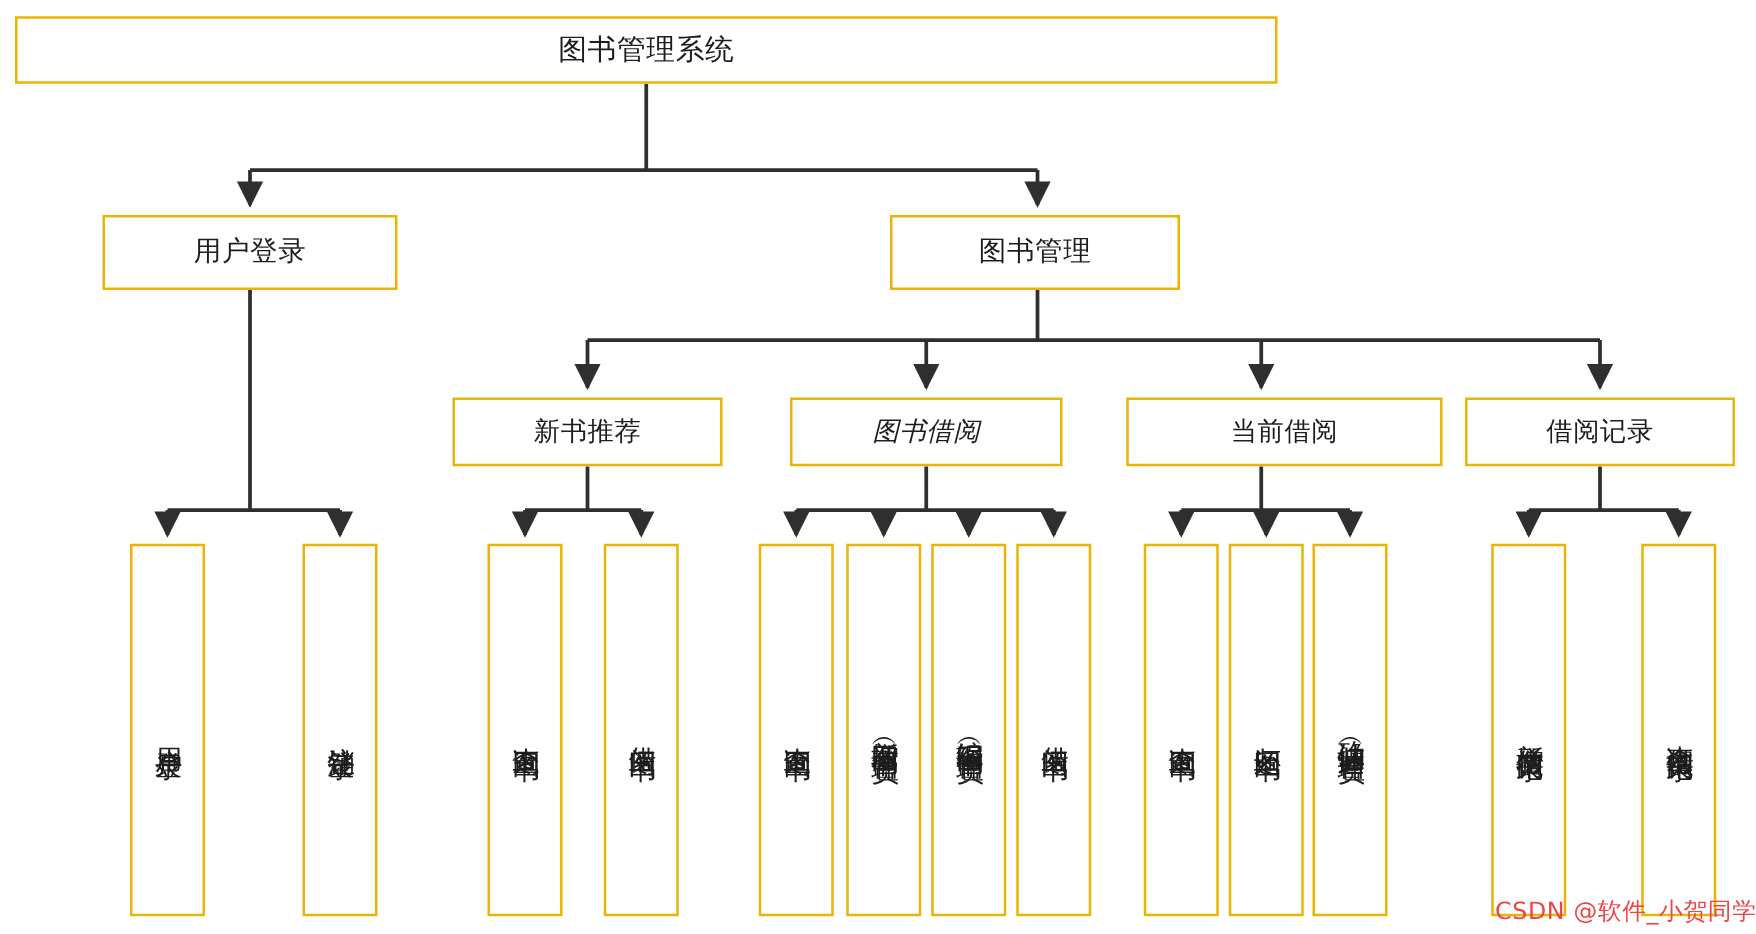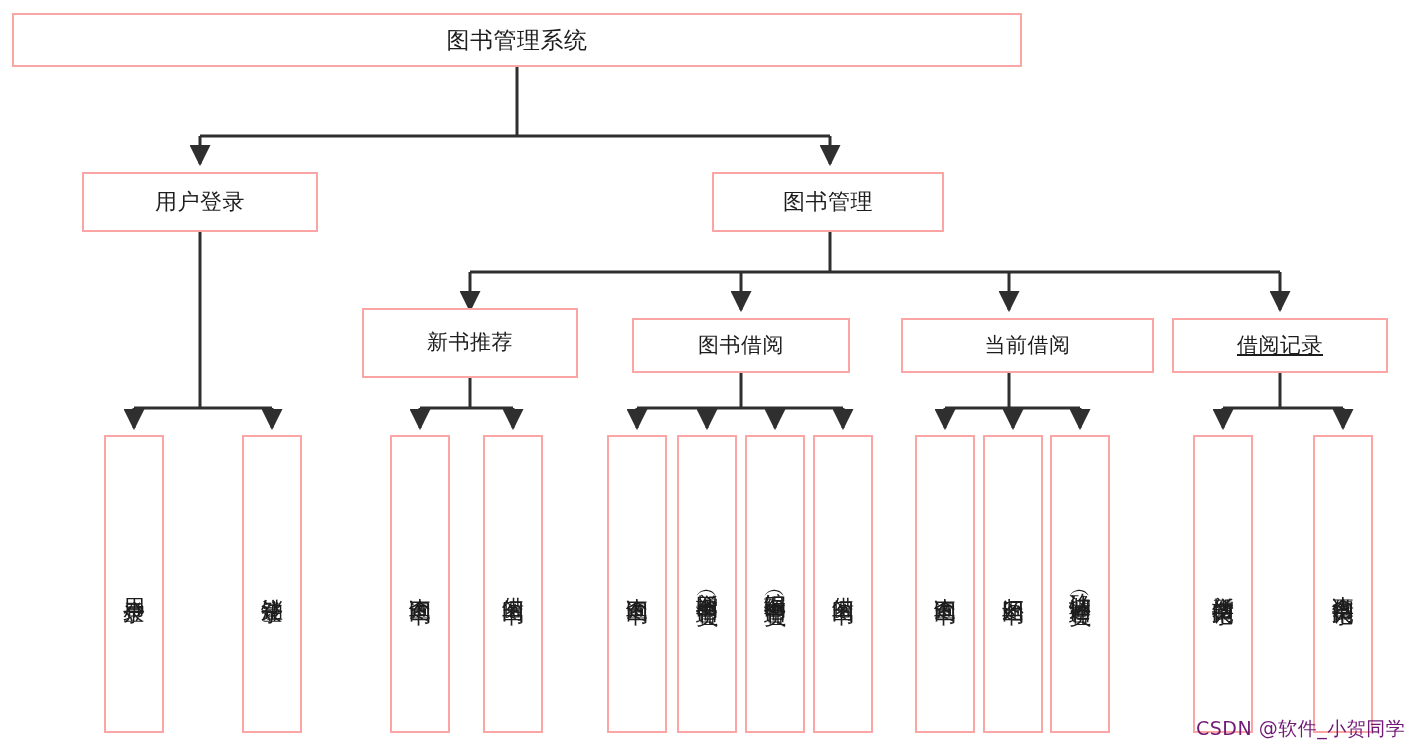--- a/index.html
+++ b/index.html
@@ -22,21 +22,21 @@
     left: 0;
     top: 0;
     width: 1405px;
     height: 747px;
     pointer-events: none;
   }
   .node {
     position: absolute;
     box-sizing: border-box;
     background: #ffffff;
-    border: 2px solid #fca5a5;
+    border: 2px solid #eab308;
     display: flex;
     align-items: center;
     justify-content: center;
     color: #1d1d1d;
     z-index: 2;
   }
   .node .label {
     display: block;
     text-align: center;
     line-height: 1.22;
@@ -54,21 +54,21 @@
     writing-mode: vertical-rl;
     text-orientation: upright;
     font-size: 22px;
     line-height: 1.28;
     letter-spacing: 2px;
     white-space: pre;
   }
 
   .watermark {
     position: absolute;
-    color: #701a75;
+    color: #ef4444;
     font-size: 19px;
     white-space: nowrap;
     z-index: 5;
     letter-spacing: 0.5px;
   }
 </style>
 </head>
 <body>
 
 <div id="canvas">
@@ -128,30 +128,30 @@
     <span class="label">图书管理系统</span>
   </div>
 
   <div class="node lvl1" style="left:82px; top:172px; width:236px; height:60px;">
     <span class="label">用户登录</span>
   </div>
   <div class="node lvl1" style="left:712px; top:172px; width:232px; height:60px;">
     <span class="label">图书管理</span>
   </div>
 
-  <div class="node lvl2" style="left:362px; top:308px; width:216px; height:70px;">
+  <div class="node lvl2" style="left:362px; top:318px; width:216px; height:55px;">
     <span class="label">新书推荐</span>
   </div>
-  <div class="node lvl2" style="left:632px; top:318px; width:218px; height:55px;">
+  <div class="node lvl2" style="left:632px; top:318px; width:218px; height:55px;font-style:italic;">
     <span class="label">图书借阅</span>
   </div>
   <div class="node lvl2" style="left:901px; top:318px; width:253px; height:55px;">
     <span class="label">当前借阅</span>
   </div>
-  <div class="node lvl2" style="left:1172px; top:318px; width:216px; height:55px;text-decoration:underline;">
+  <div class="node lvl2" style="left:1172px; top:318px; width:216px; height:55px;">
     <span class="label">借阅记录</span>
   </div>
 
   <div class="node leaf" style="left:104px; top:435px; width:60px; height:298px;">
     <span class="label">用户登录</span>
   </div>
   <div class="node leaf" style="left:242px; top:435px; width:60px; height:298px;">
     <span class="label">注销登录</span>
   </div>
   <div class="node leaf" style="left:390px; top:435px; width:60px; height:298px;">

